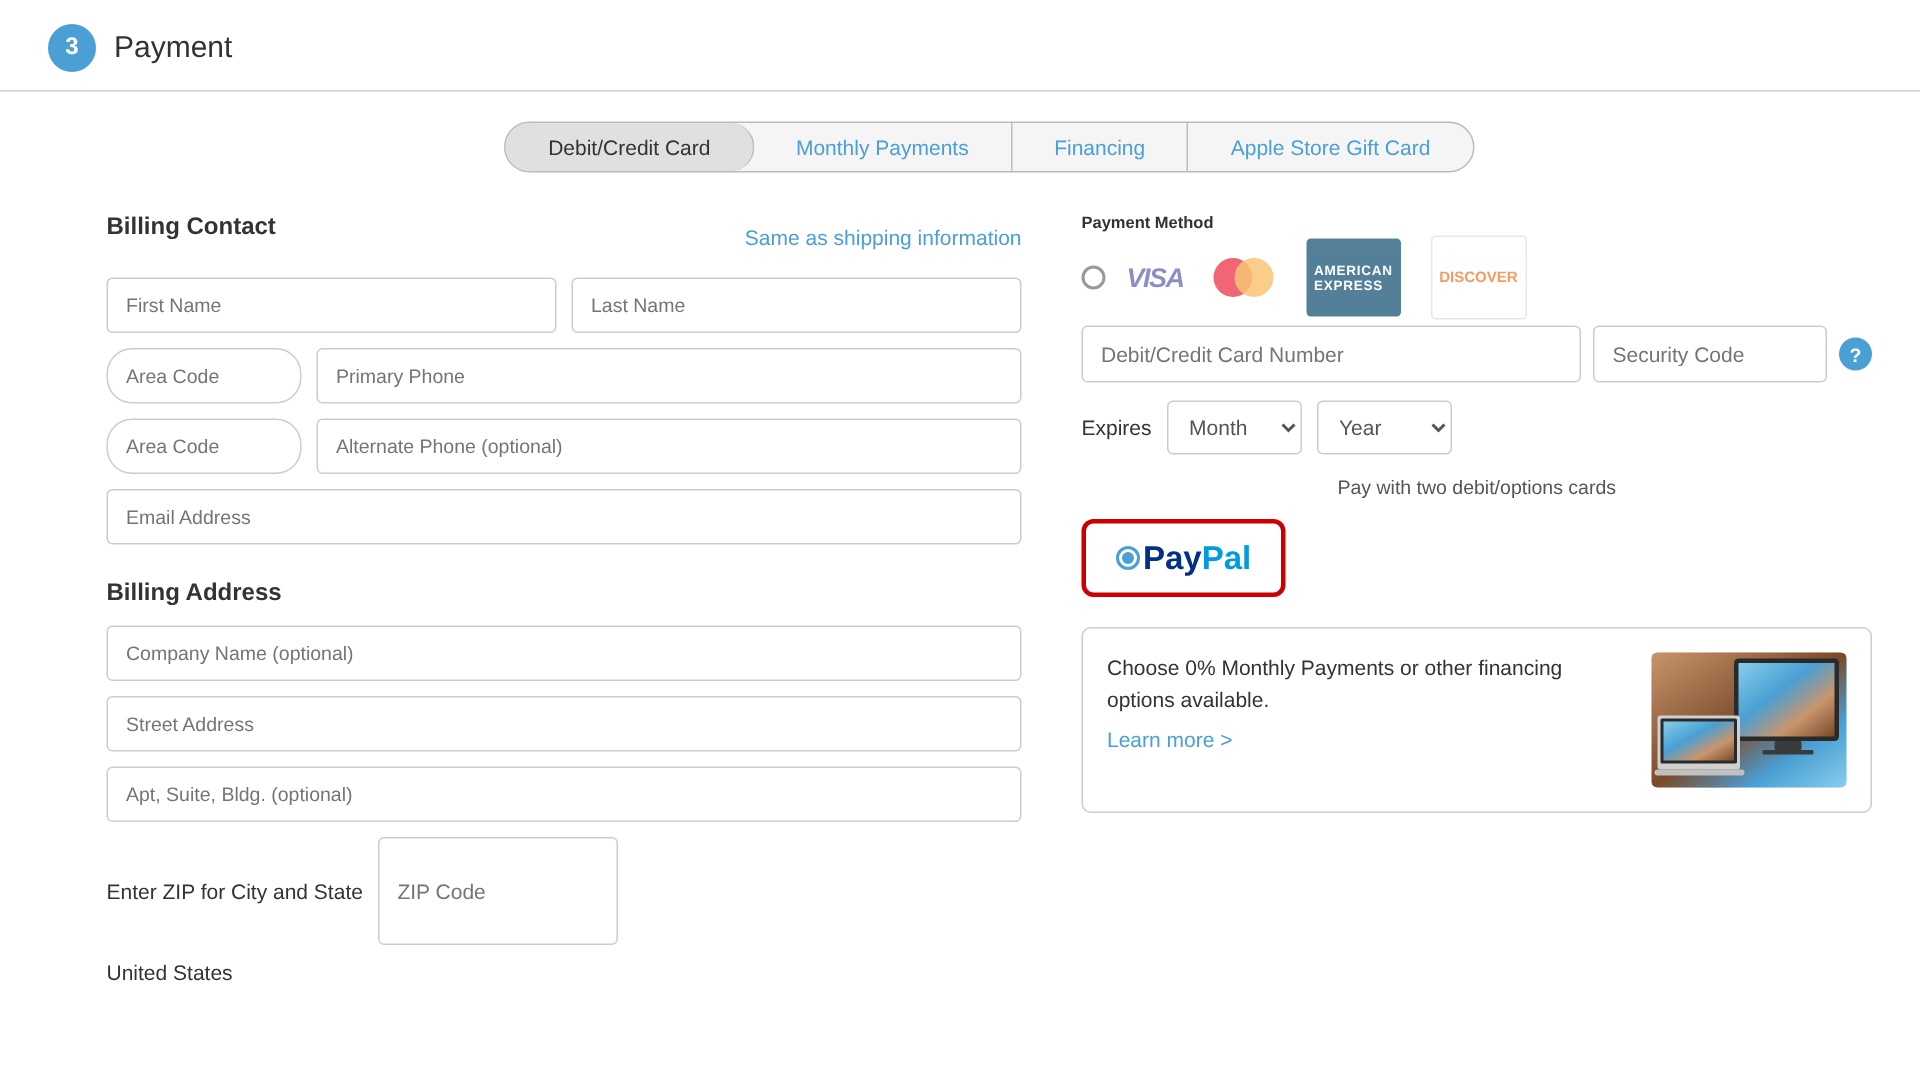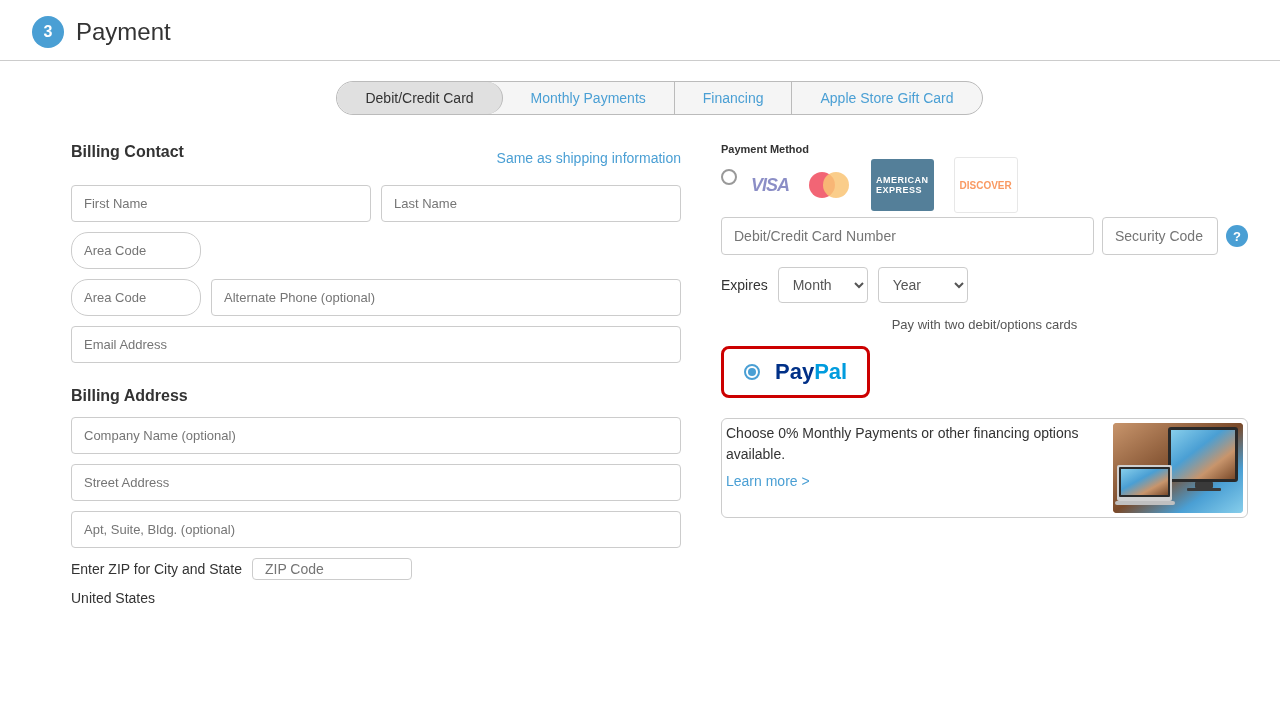--- a/index.html
+++ b/index.html
@@ -26,21 +26,21 @@
       display: flex;
       align-items: center;
       justify-content: center;
       font-size: 16px;
       font-weight: bold;
       margin-right: 12px;
       flex-shrink: 0;
     }
 
     .page-title {
-      font-size: 24px;
+      font-size: 20px;
       font-weight: 300;
       color: #333;
     }
 
     .main-content {
       padding: 20px 32px;
       margin-left: 39px;
     }
 
     
@@ -157,21 +157,21 @@
 
     .zip-label {
       font-size: 14px;
       color: #333;
       white-space: nowrap;
     }
 
     .zip-input {
       border: 1px solid #ccc;
       border-radius: 4px;
-      padding: 2px 12px;
+      padding: 27px 12px;
       font-size: 14px;
       color: #999;
       width: 160px;
       outline: none;
     }
 
     .country-text {
       font-size: 14px;
       color: #333;
       margin-top: 8px;
@@ -180,20 +180,21 @@
     
     .payment-method-title {
       font-size: 11px;
       font-weight: bold;
       color: #333;
       margin-bottom: 14px;
     }
 
     .card-logos-row {
       display: flex;
+      align-items: center;
       gap: 8px;
       margin-bottom: 16px;
     }
 
     .radio-btn {
       width: 16px;
       height: 16px;
       border-radius: 50%;
       border: 2px solid #999;
       background: #fff;
@@ -287,21 +288,21 @@
       flex: 1;
       border: 1px solid #ccc;
       border-radius: 4px;
       padding: 10px 12px;
       font-size: 14px;
       color: #999;
       outline: none;
     }
 
     .security-code-input {
-      width: 116px;
+      width: 156px;
       border: 1px solid #ccc;
       border-radius: 4px;
       padding: 10px 12px;
       font-size: 14px;
       color: #999;
       outline: none;
     }
 
     .help-icon {
       width: 22px;
@@ -347,21 +348,21 @@
       font-size: 13px;
       color: #555;
       margin-bottom: 14px;
       text-align: center;
     }
 
     
     .paypal-button {
       display: flex;
       align-items: center;
-      gap: 15px;
+      gap: 2px;
       border: 3px solid #cc0000;
       border-radius: 8px;
       padding: 10px 20px;
       background: #fff;
       cursor: pointer;
       width: fit-content;
       margin-bottom: 20px;
     }
 
     .paypal-radio {
@@ -394,21 +395,21 @@
     }
 
     .paypal-text span {
       color: #003087;
     }
 
     
     .financing-banner {
       border: 1px solid #ccc;
       border-radius: 6px;
-      padding: 4px;
+      padding: 16px;
       display: flex;
       gap: 16px;
       align-items: flex-start;
       background: #fff;
     }
 
     .financing-text {
       flex: 1;
     }
 
@@ -465,20 +466,21 @@
         <a class="same-as-shipping">Same as shipping information</a>
       </div>
 
       <div class="form-row">
         <input class="form-input input-full" placeholder="First Name" style="">
         <input class="form-input input-full" placeholder="Last Name" style="">
       </div>
 
       <div class="form-row">
         <input class="form-input input-small" placeholder="Area Code" style="">
+        <input class="form-input input-full" placeholder="Primary Phone" style="">
       </div>
 
       <div class="form-row">
         <input class="form-input input-small" placeholder="Area Code" style="">
         <input class="form-input input-full" placeholder="Alternate Phone (optional)" style="">
       </div>
 
       <div class="form-row">
         <input class="form-input input-full" placeholder="Email Address" style="">
       </div>

